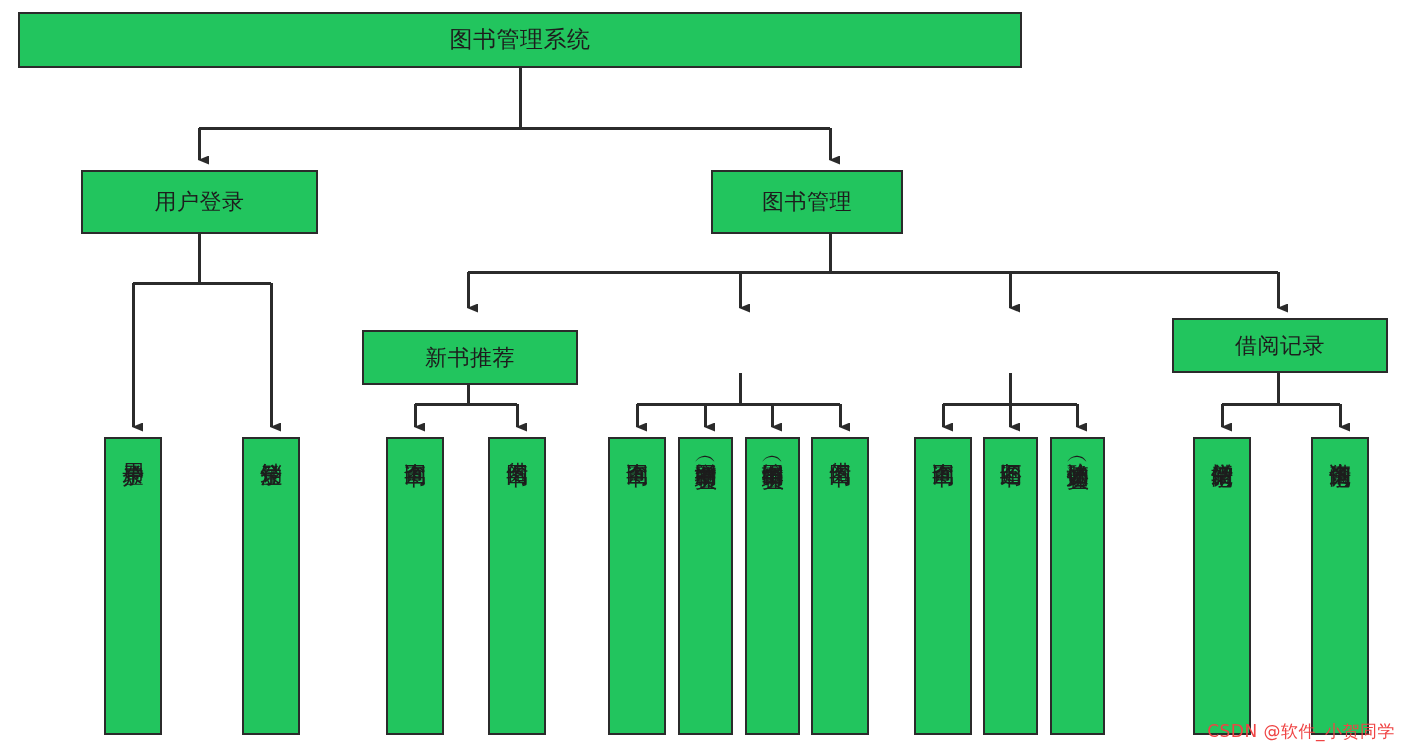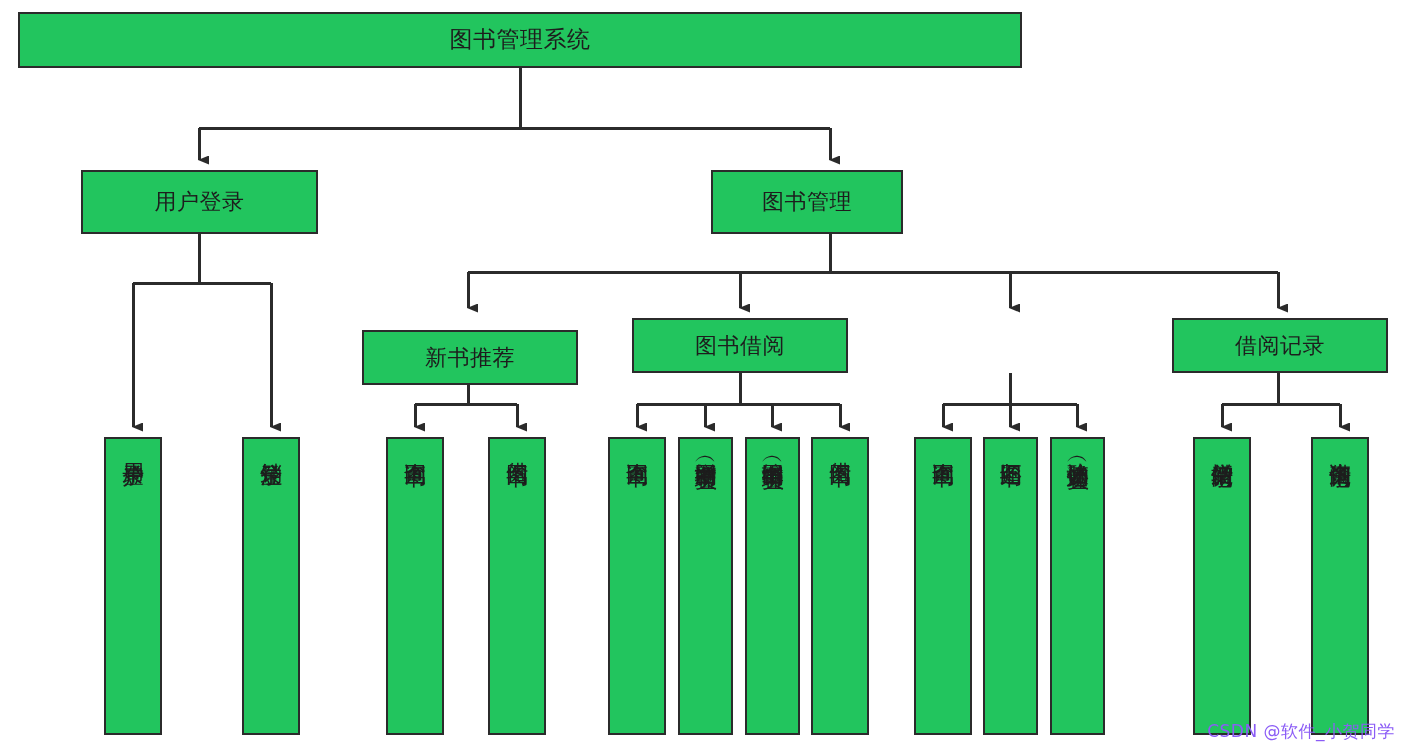--- a/index.html
+++ b/index.html
@@ -67,21 +67,21 @@
     max-height: 288px;
   }
   .node.vert.tall .node-label {
     max-height: 292px;
   }
   #watermark {
     position: absolute;
     right: 10px;
     bottom: 4px;
     font-size: 17px;
-    color: #8b5cf6;
+    color: #ef4444;
     letter-spacing: 0.5px;
     z-index: 3;
     white-space: nowrap;
     font-family: "DejaVu Sans", "Liberation Sans", sans-serif;
   }
 </style>
 </head>
 <body>
 
 <div id="diagram-root">
@@ -145,23 +145,20 @@
   </div>
 
   <div class="node horiz" style="left:711px; top:170px; width:192px; height:64px;">
     <span class="node-label">图书管理</span>
   </div>
 
   <div class="node horiz" style="left:362px; top:318px; width:216px; height:55px;margin-top:12px;">
     <span class="node-label">新书推荐</span>
   </div>
 
-  <div class="node horiz" style="left:632px; top:318px; width:216px; height:55px;">
-    <span class="node-label">图书借阅</span>
-  </div>
 
 
   <div class="node horiz" style="left:1172px; top:318px; width:216px; height:55px;">
     <span class="node-label">借阅记录</span>
   </div>
 
   <div class="node vert" style="left:104px; top:437px; width:58px; height:298px;">
     <span class="node-label">用户登录</span>
   </div>
 

